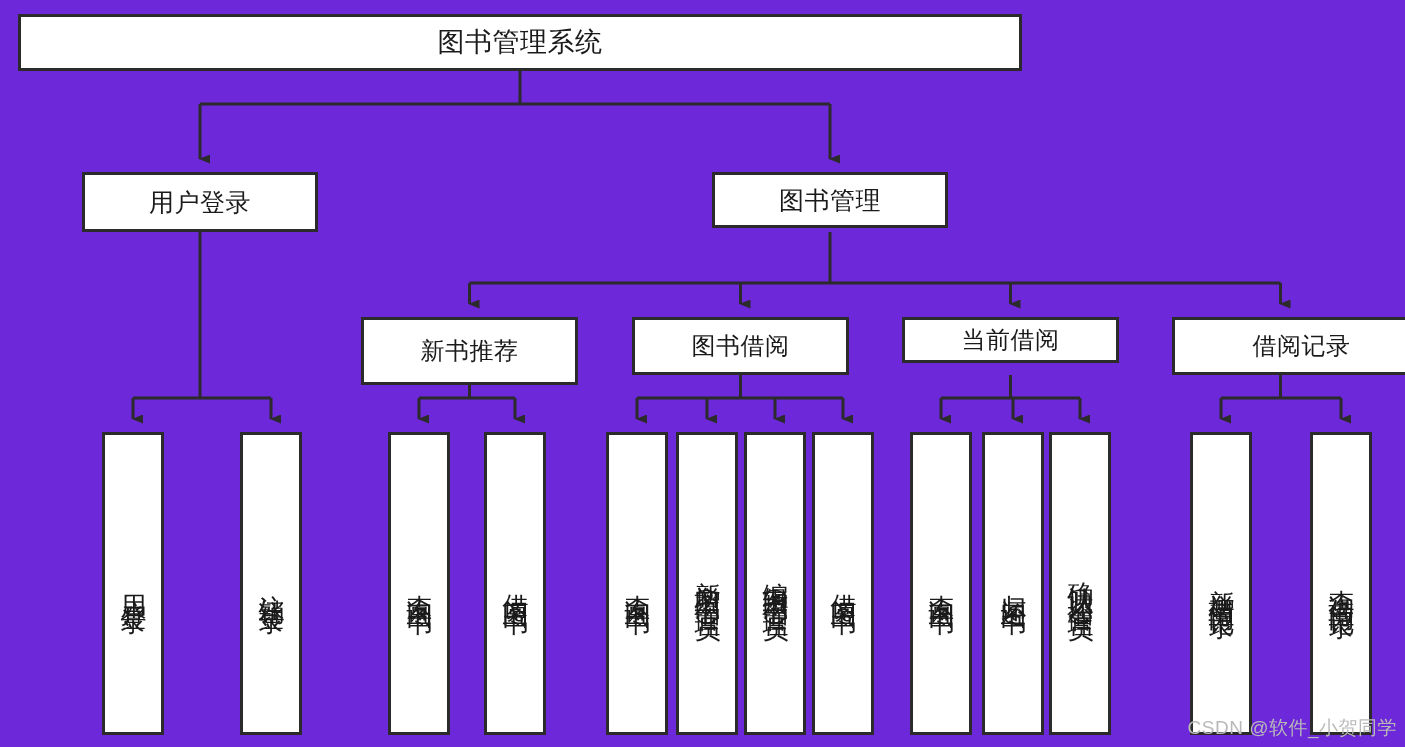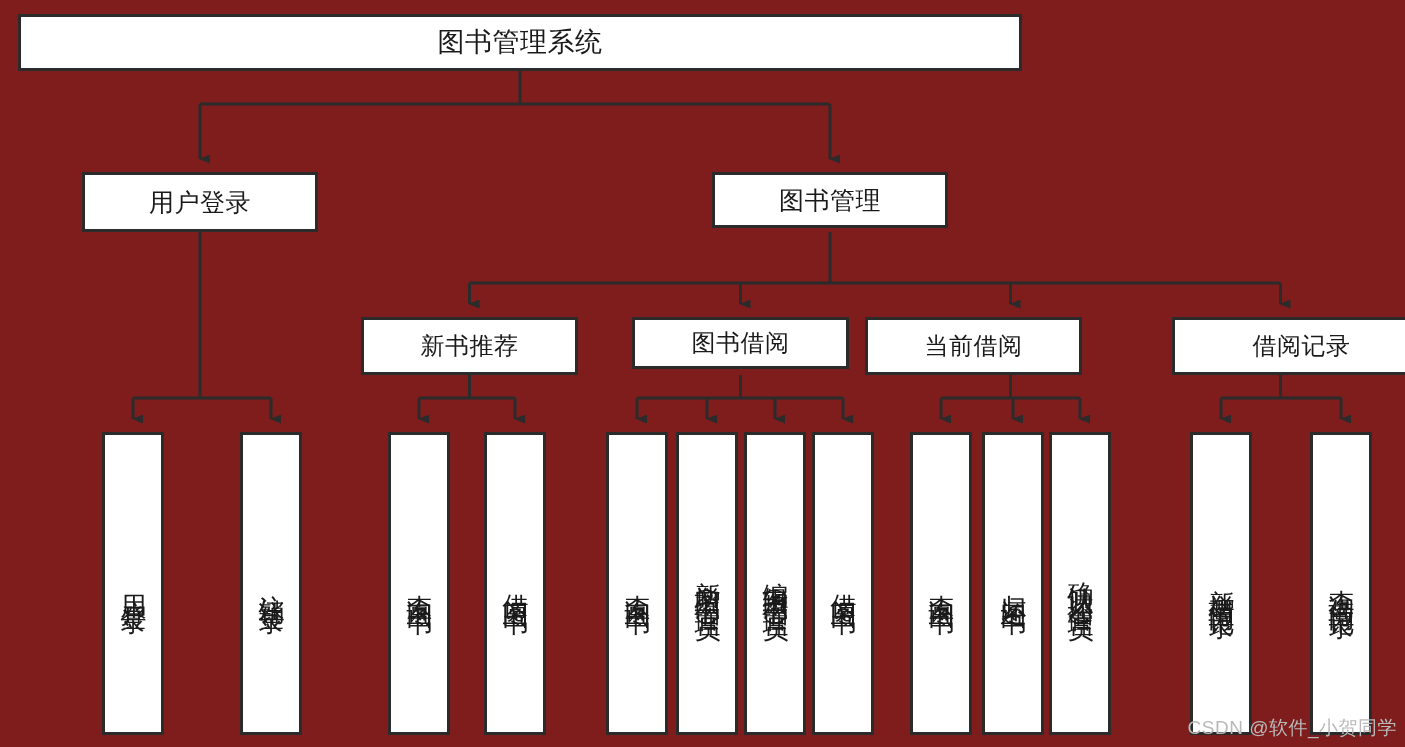--- a/index.html
+++ b/index.html
@@ -7,21 +7,21 @@
     padding: 0;
     background: #ffffff;
   }
   body {
     font-family: "Liberation Sans", "DejaVu Sans", sans-serif;
   }
   #canvas {
     position: relative;
     width: 1405px;
     height: 747px;
-    background: #7f1d1d;
+    background: #6d28d9;
     overflow: hidden;
   }
   #edges {
     position: absolute;
     left: 0;
     top: 0;
     width: 1405px;
     height: 747px;
     pointer-events: none;
   }
@@ -121,27 +121,27 @@
   <div id="nodes-layer">
       <div class="node lvl1" id="node-root" style="left: 18px; top: 14px; width: 1004px; height: 57px;">
         <span class="node-label">图书管理系统</span>
       </div>
       <div class="node lvl2" id="node-user-login" style="left: 82px; top: 172px; width: 236px; height: 60px;">
         <span class="node-label">用户登录</span>
       </div>
       <div class="node lvl2" id="node-book-manage" style="left: 712px; top: 172px; width: 236px; height: 56px;">
         <span class="node-label">图书管理</span>
       </div>
-      <div class="node lvl3" id="node-new-book-rec" style="left: 361px; top: 317px; width: 217px; height: 58px;">
+      <div class="node lvl3" id="node-new-book-rec" style="left: 361px; top: 317px; width: 217px; height: 68px;">
         <span class="node-label">新书推荐</span>
       </div>
-      <div class="node lvl3" id="node-book-borrow" style="left: 632px; top: 317px; width: 217px; height: 52px;">
+      <div class="node lvl3" id="node-book-borrow" style="left: 632px; top: 317px; width: 217px; height: 58px;">
         <span class="node-label">图书借阅</span>
       </div>
-      <div class="node lvl3" id="node-current-borrow" style="left: 865px; top: 317px; width: 217px; height: 58px;">
+      <div class="node lvl3" id="node-current-borrow" style="left: 902px; top: 317px; width: 217px; height: 46px;">
         <span class="node-label">当前借阅</span>
       </div>
       <div class="node lvl3" id="node-borrow-record" style="left: 1172px; top: 317px; width: 259px; height: 58px;">
         <span class="node-label">借阅记录</span>
       </div>
       <div class="node lvl4 leaf" id="node-leaf-user-login" style="left: 102px; top: 432px; width: 62px; height: 303px;">
         <span class="node-label">用户登录</span>
       </div>
       <div class="node lvl4 leaf" id="node-leaf-logout" style="left: 240px; top: 432px; width: 62px; height: 303px;">
         <span class="node-label">注销登录</span>

